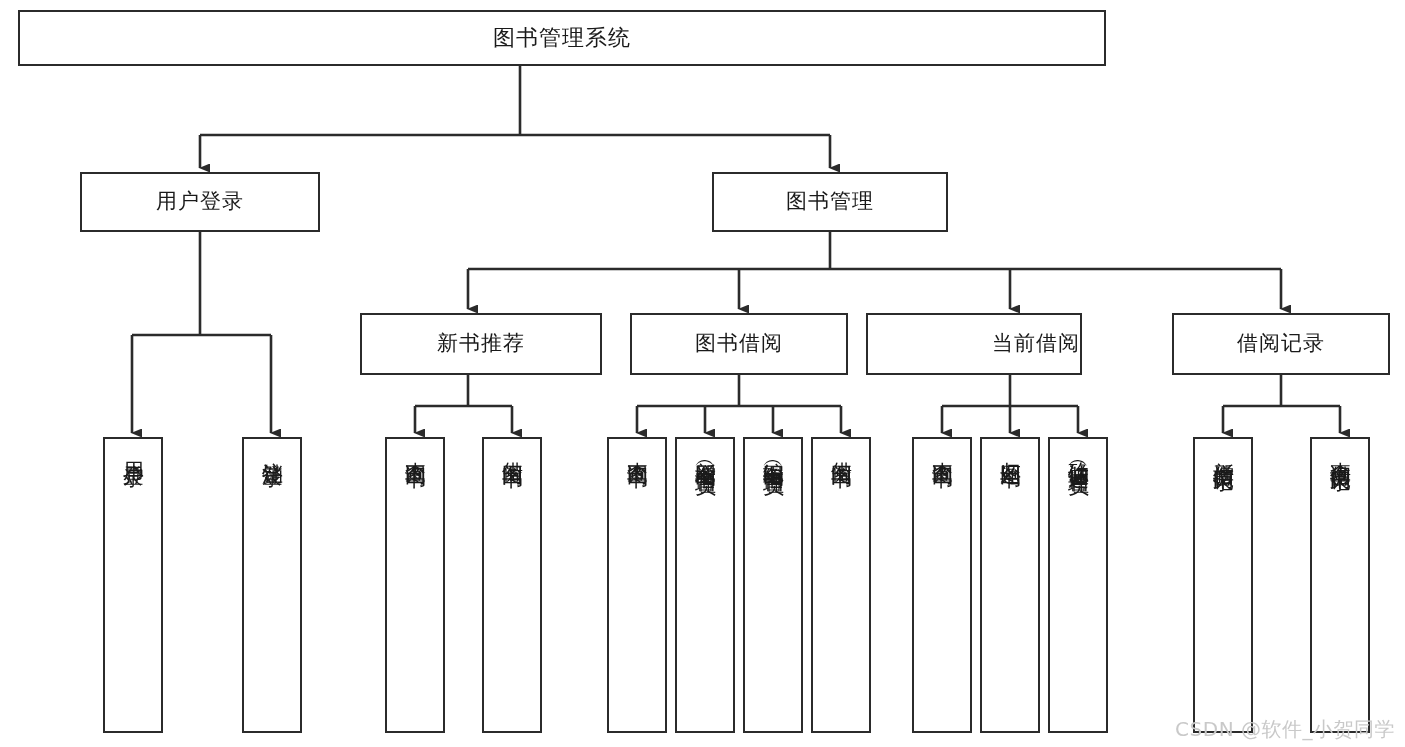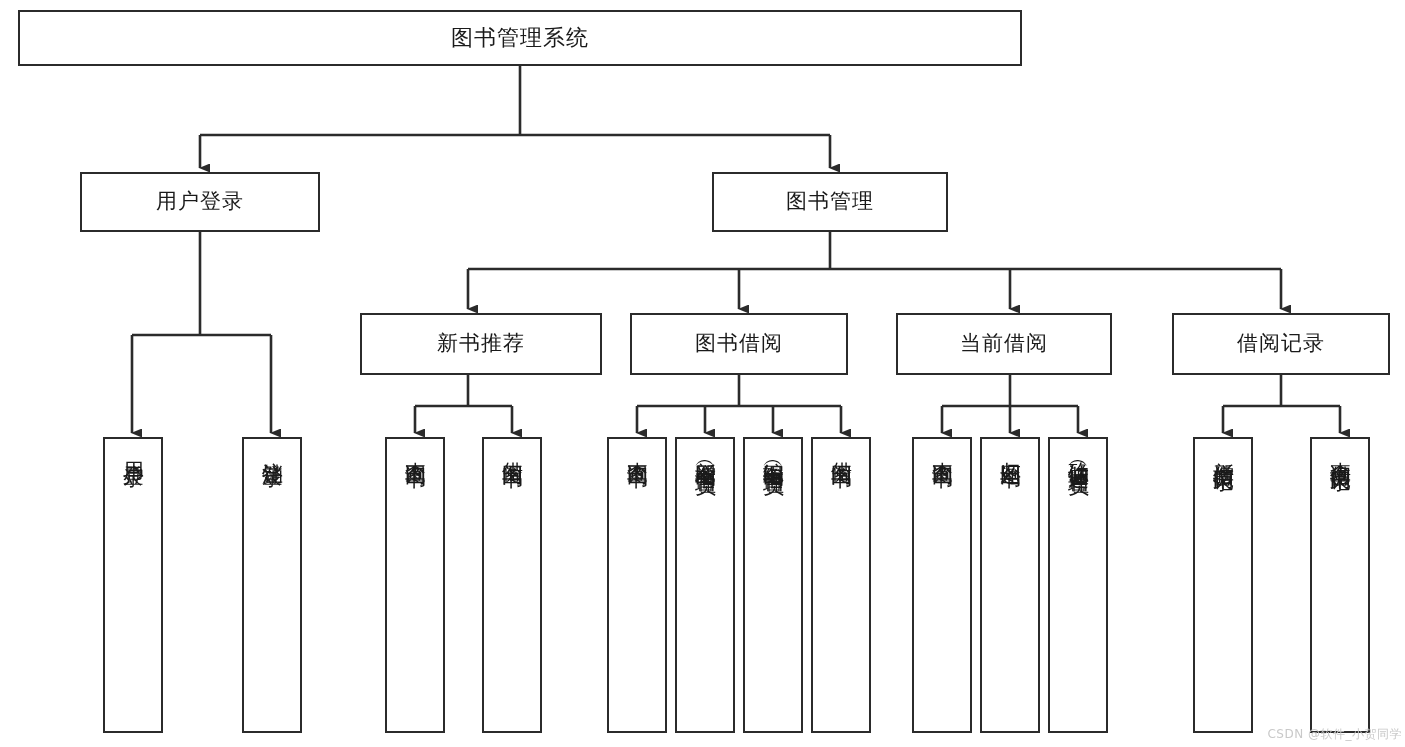--- a/index.html
+++ b/index.html
@@ -53,23 +53,23 @@
     writing-mode: vertical-rl;
     text-orientation: upright;
     font-size: 21px;
     line-height: 1.28;
     letter-spacing: 2px;
     color: #1a1a1a;
     white-space: nowrap;
   }
   .watermark {
     position: absolute;
-    right: 3px;
+    right: 10px;
     bottom: 4px;
-    font-size: 12px;
+    font-size: 20px;
     color: #c9c9c9;
     letter-spacing: 0.5px;
     white-space: nowrap;
   }
 </style>
 </head>
 <body>
 
 <div id="canvas">
 
@@ -116,38 +116,38 @@
       <path d="M1010,406 L1010,433" marker-end="url(#arrow)"></path>
       <path d="M1078,406 L1078,433" marker-end="url(#arrow)"></path>
 
       <path d="M1281,375 L1281,406"></path>
       <path d="M1223,406 L1340,406"></path>
       <path d="M1223,406 L1223,433" marker-end="url(#arrow)"></path>
       <path d="M1340,406 L1340,433" marker-end="url(#arrow)"></path>
     </g>
   </svg>
 
-  <div class="node horiz root" style="left:18px; top:10px; width:1004px; height:56px;justify-content:center;">
+  <div class="node horiz root" style="left:18px; top:10px; width:1088px; height:56px;justify-content:center;">
     <span>图书管理系统</span>
   </div>
 
   <div class="node horiz" style="left:80px; top:172px; width:240px; height:60px;">
     <span>用户登录</span>
   </div>
   <div class="node horiz" style="left:712px; top:172px; width:236px; height:60px;">
     <span>图书管理</span>
   </div>
 
   <div class="node horiz" style="left:360px; top:313px; width:242px; height:62px;">
     <span>新书推荐</span>
   </div>
   <div class="node horiz" style="left:630px; top:313px; width:218px; height:62px;">
     <span>图书借阅</span>
   </div>
-  <div class="node horiz" style="left:896px; top:313px; width:216px; height:62px;">
+  <div class="node horiz" style="left:866px; top:313px; width:216px; height:62px;justify-content:flex-end;">
     <span>当前借阅</span>
   </div>
   <div class="node horiz" style="left:1172px; top:313px; width:218px; height:62px;align-items:center;">
     <span>借阅记录</span>
   </div>
 
   <div class="node leaf" style="left:103px; top:437px; width:60px; height:296px;">
     <span class="vtext">用户登录</span>
   </div>
   <div class="node leaf" style="left:242px; top:437px; width:60px; height:296px;">

